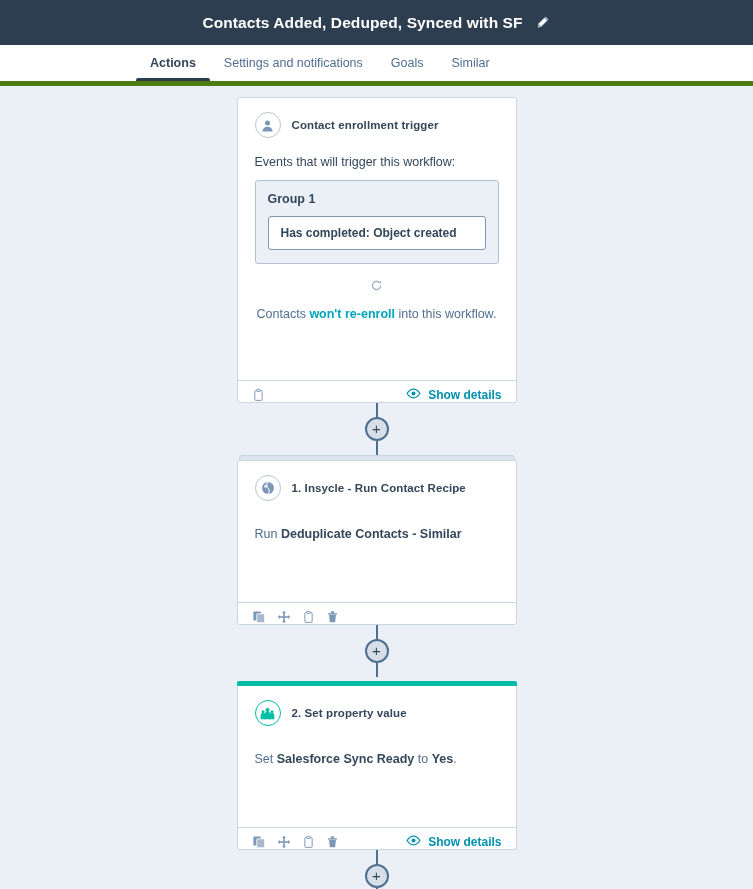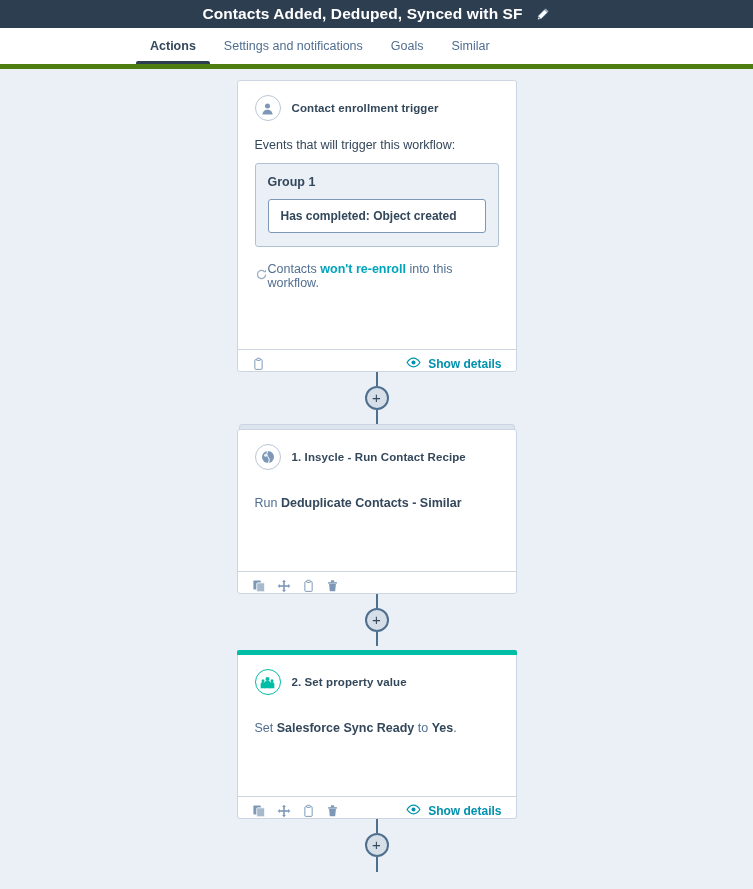--- a/index.html
+++ b/index.html
@@ -5,21 +5,21 @@
   * { box-sizing: border-box; margin: 0; padding: 0; }
   html, body {
     width: 753px; height: 889px;
     font-family: "Liberation Sans", sans-serif;
     background: #EAF0F6;
     overflow: hidden;
   }
 
   
   .topbar {
-    height: 28px; background: #2D3E50;
+    height: 45px; background: #2D3E50;
     display: flex; align-items: center; justify-content: center;
     position: relative;
   }
   .topbar-title {
     color: #ffffff; font-size: 15.5px; font-weight: bold;
     letter-spacing: .1px;
   }
   .edit-pencil {
     margin-left: 12px; width: 16px; height: 16px;
     display: inline-flex; align-items: center; justify-content: center;
@@ -99,22 +99,22 @@
     border: 1px solid #B0C1D4; border-radius: 3px;
     padding: 11px 12px 13px 12px;
   }
   .group-title { font-size: 12.5px; font-weight: bold; color: #33475B; }
   .filter-pill {
     margin-top: 10px; background: #ffffff;
     border: 1px solid #7C98B6; border-radius: 3px;
     padding: 9px 12px; font-size: 12px; font-weight: bold; color: #33475B;
   }
   .reenroll {
-    margin-top: 15px; display: flex; align-items: center; gap: 0;
-    font-size: 12.5px; color: #516F90;
+    margin-top: 15px; display: flex; align-items: center; gap: 12px;
+    font-size: 12.5px; color: #516F90; flex-direction: column;
   }
   .reenroll b { color: #00A4BD; font-weight: bold; }
 
   .card-spacer { height: 47px; }
 
   .card-footer {
     border-top: 1px solid #CBD6E2;
     height: 22px; display: flex; align-items: flex-end;
     justify-content: space-between; padding: 0 14px;
   }

